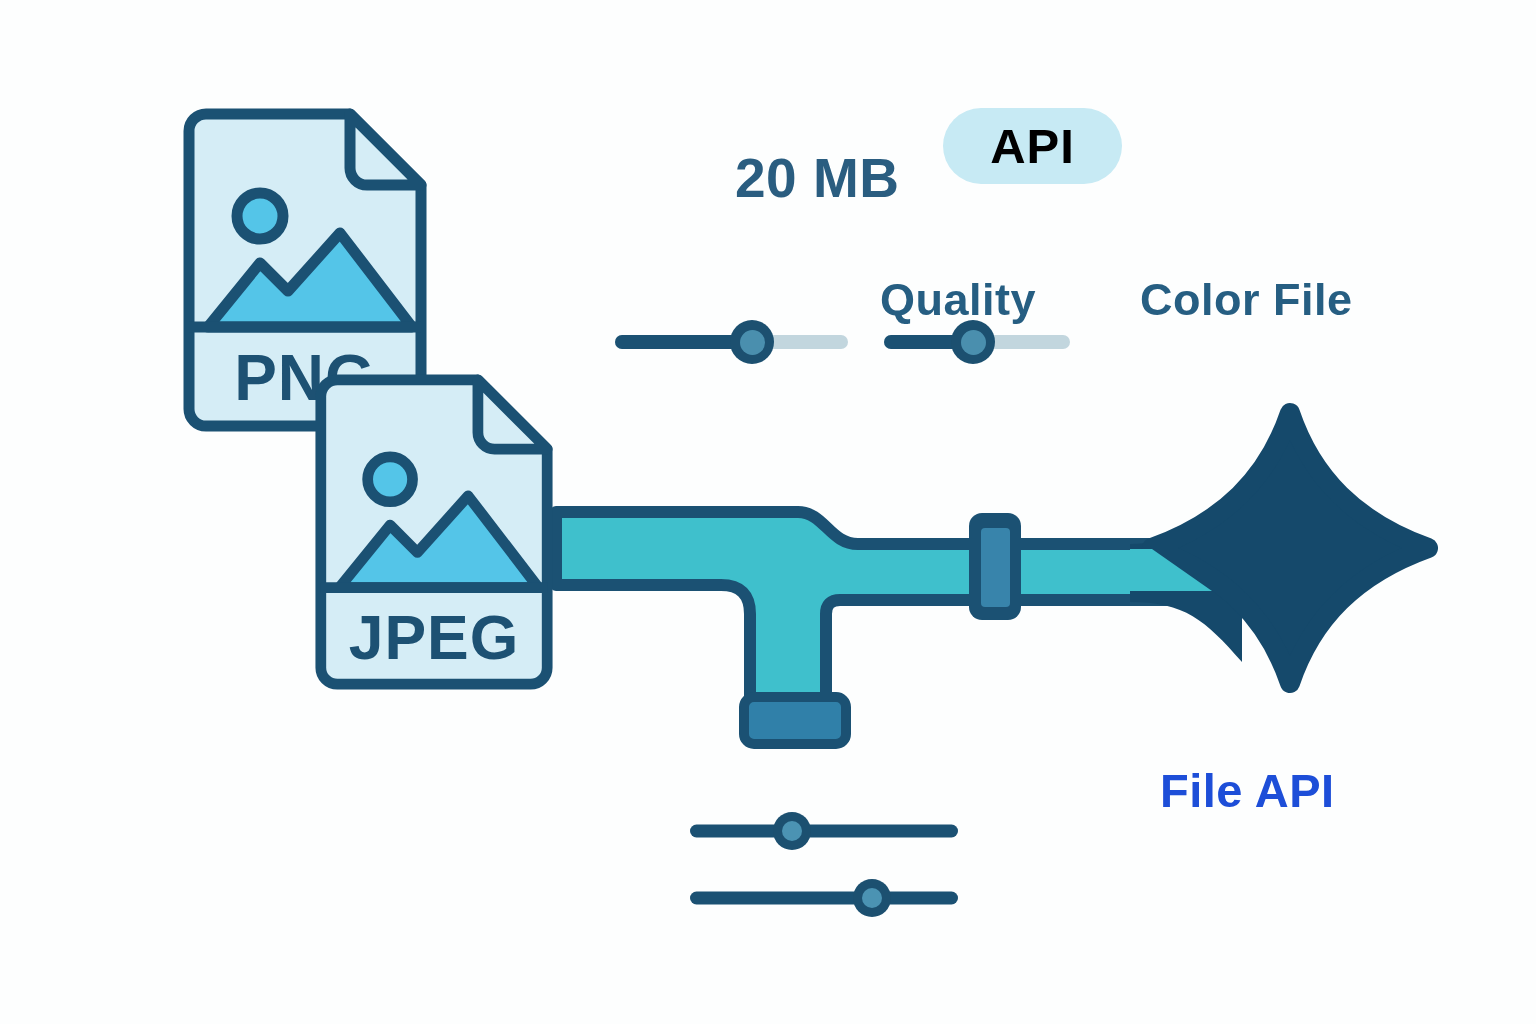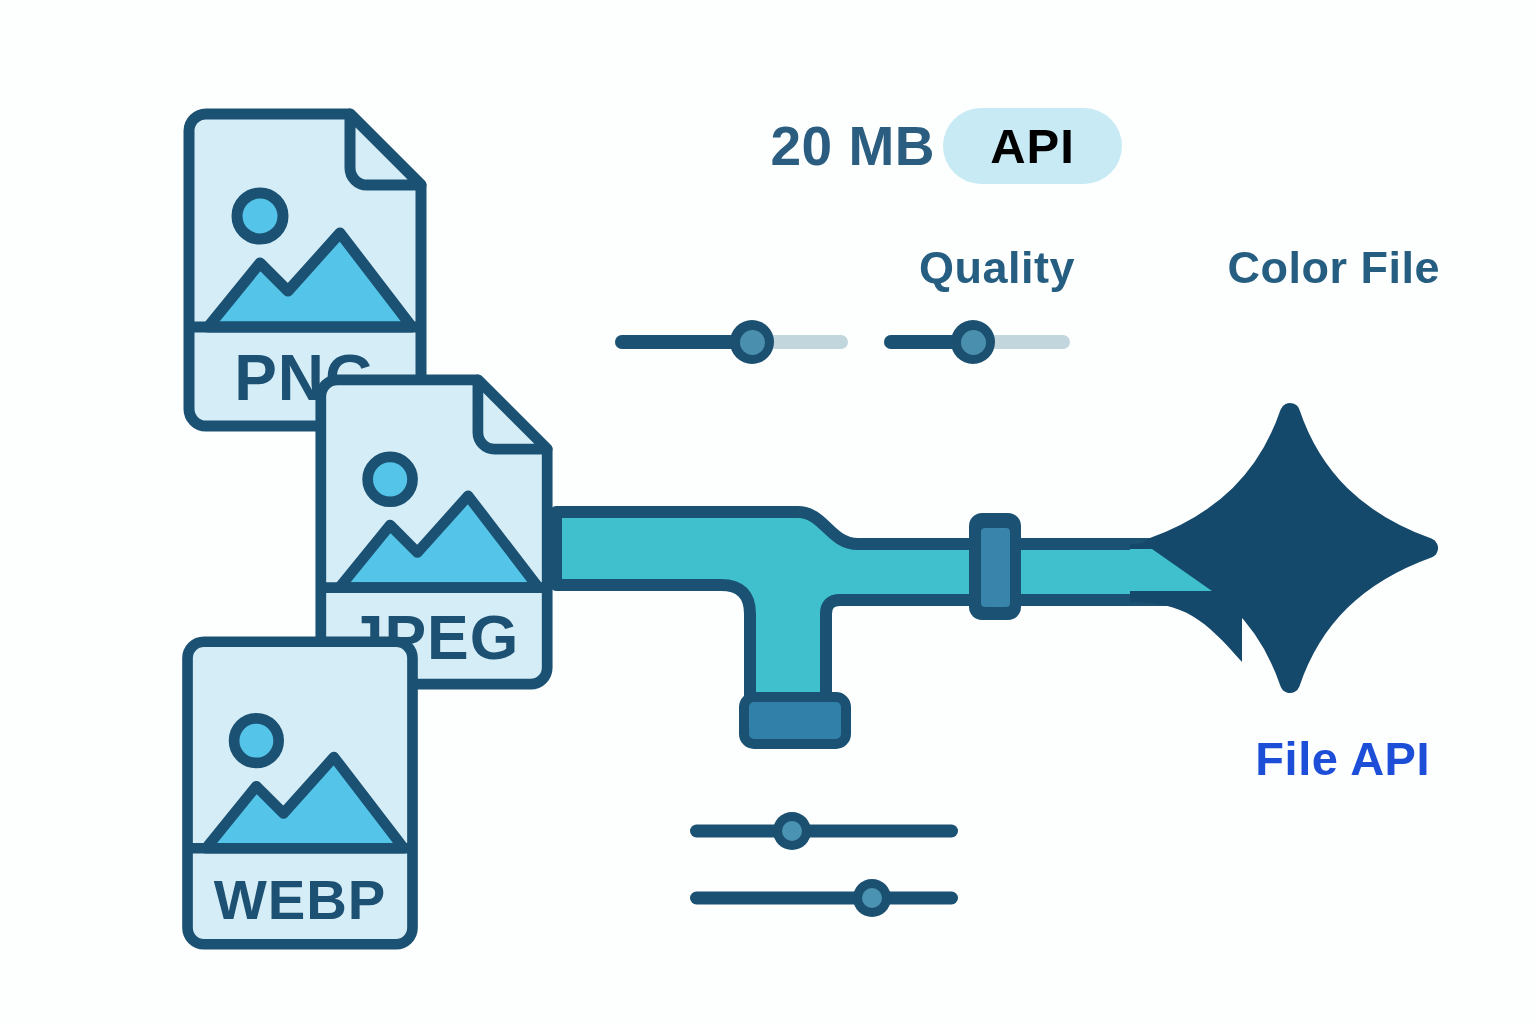--- a/index.html
+++ b/index.html
@@ -5,22 +5,22 @@
   html,body{margin:0;padding:0;}
   body{
     width:1536px;height:1024px;overflow:hidden;
     background:#fdfefe;
     font-family:"Liberation Sans", sans-serif;
   }
   .canvas{position:relative;width:1536px;height:1024px;background:#fdfefe;}
 
   
   .lbl{
-    position:absolute;text-align:right;
-    color:#265e82;font-weight:700;font-size:45px;letter-spacing:.5px;
+    position:absolute;text-align:left;
+    color:#265e82;font-weight:700;font-size:45px;letter-spacing:.5px;margin-top:32px;
   }
   .size-label{left:735px;top:114px;width:200px;font-size:55px;font-weight:600;color:#2a5d80;}
   .api-badge{
     position:absolute;left:943px;top:108px;width:179px;height:76px;
     background:#c7eaf4;border-radius:40px;
     display:flex;align-items:center;justify-content:center;
   }
   .api-badge span{font-size:49px;font-weight:700;color:#000000;letter-spacing:1px;}
   .resolution-label{left:600px;top:242px;width:240px;}
   .quality-label{left:880px;top:242px;width:195px;}
@@ -112,31 +112,20 @@
       <path d="M170 9 V63 A17 17 0 0 0 187 80 H241 Z" fill="#d5edf6" stroke="#1b5173" stroke-width="11" stroke-linejoin="round"></path>
       <g>
         <circle cx="80" cy="111" r="23" fill="#54c5e8" stroke="#1b5173" stroke-width="11"></circle>
         <path d="M28 222 L80 158 L108 186 L160 128 L232 222 Z" fill="#54c5e8" stroke="#1b5173" stroke-width="11" stroke-linejoin="round"></path>
       </g>
       <line x1="9" y1="222" x2="241" y2="222" stroke="#1b5173" stroke-width="11"></line>
       <text x="125" y="295" text-anchor="middle">JPEG</text>
     </svg>
   </div>
 
-  <div class="file file-webp">
-    <svg viewBox="0 0 250 330">
-      <path d="M26 9 H224 A17 17 0 0 1 241 26 V304 A17 17 0 0 1 224 321 H26 A17 17 0 0 1 9 304 V26 A17 17 0 0 1 26 9 Z" fill="#d5edf6" stroke="#1b5173" stroke-width="11" stroke-linejoin="round"></path>
-      <g>
-        <circle cx="80" cy="111" r="23" fill="#54c5e8" stroke="#1b5173" stroke-width="11"></circle>
-        <path d="M28 222 L80 158 L108 186 L160 128 L232 222 Z" fill="#54c5e8" stroke="#1b5173" stroke-width="11" stroke-linejoin="round"></path>
-      </g>
-      <line x1="9" y1="222" x2="241" y2="222" stroke="#1b5173" stroke-width="11"></line>
-      <text x="125" y="295" text-anchor="middle">WEBP</text>
-    </svg>
-  </div>
 
   <div class="lbl size-label">20 MB</div>
   <div class="api-badge">
     <span>API</span>
   </div>
 
   <div class="lbl quality-label">Quality</div>
   <div class="lbl colorspace-label">Color File</div>
 
   <div class="slider slider-resolution" style="--pct: 59%;">

